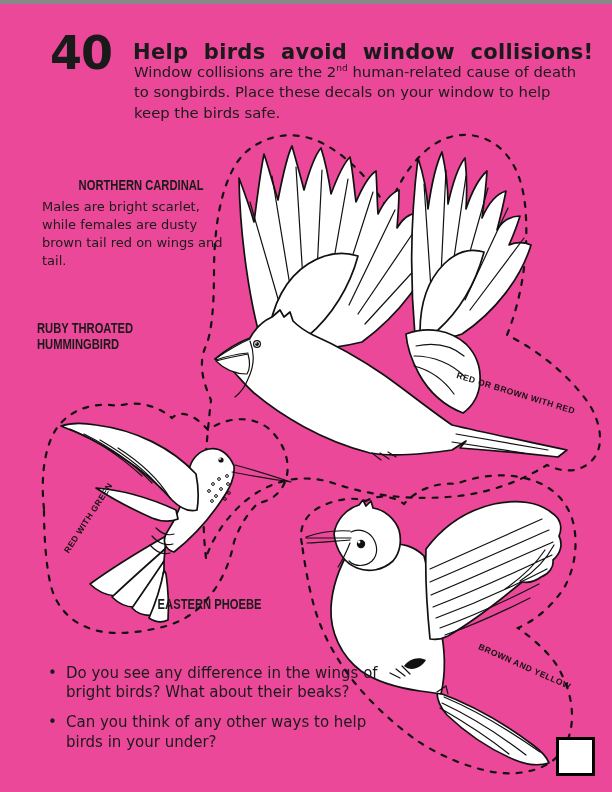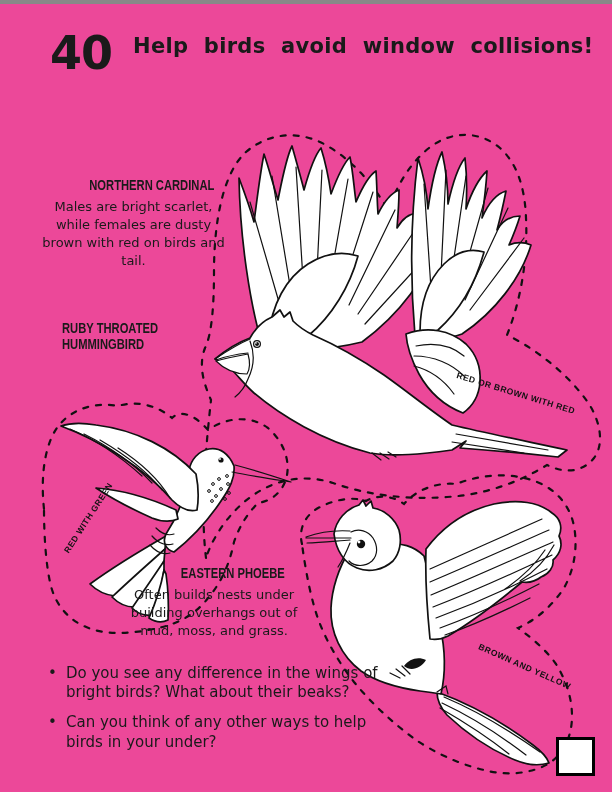--- a/index.html
+++ b/index.html
@@ -8,41 +8,41 @@
     background:#ec4899;overflow:hidden;
     font-family:"DejaVu Sans",sans-serif;color:#1a1a1a;
   }
   .abs{position:absolute;}
   
   .page-num{
     left:50px;top:22px;font-size:46px;font-weight:700;letter-spacing:-1px;
     font-family:"DejaVu Sans",sans-serif;
   }
   .title{
-    left:133px;top:30px;font-size:21px;font-weight:700;
+    left:133px;top:36px;font-size:21px;font-weight:700;
     letter-spacing:.3px;word-spacing:8px;white-space:nowrap;
   }
   .intro{
     left:134px;top:58px;width:452px;font-size:14.8px;line-height:1.38;
   }
   .intro sup{font-size:9px;vertical-align:super;}
   
   .bird-block{line-height:1.38;font-size:13px;}
   .bird-name{
     font-family:"Liberation Sans","DejaVu Sans",sans-serif;
     font-weight:700;font-size:14px;margin-bottom:3px;
     transform:scaleX(.8);white-space:nowrap;
   }
-  .align-right{text-align:center;}
+  .align-right{text-align:left;}
   .align-right .bird-name{transform-origin:100% 50%;}
   .align-left .bird-name{transform-origin:0 50%;}
   .cardinal-block{left:42px;top:172px;width:183px;}
-  .hummingbird-block{left:62px;top:316px;width:168px;}
+  .hummingbird-block{left:37px;top:316px;width:168px;}
   .hummingbird-block .bird-name{white-space:normal;width:130px;line-height:1.15;margin-bottom:5px;}
-  .phoebe-block{left:120px;top:560px;width:188px;}
+  .phoebe-block{left:120px;top:591px;width:188px;}
   
   .decal-label{
     position:absolute;font-family:"Liberation Sans","DejaVu Sans",sans-serif;
     font-weight:700;font-size:8.5px;letter-spacing:.5px;white-space:nowrap;
     color:#111;
   }
   .decal-label.cardinal{left:457px;top:366px;transform:rotate(17deg);transform-origin:0 50%;}
   .decal-label.hummingbird{left:66px;top:543px;transform:rotate(-57deg);transform-origin:0 50%;}
   .decal-label.phoebe{left:479px;top:637px;transform:rotate(24deg);transform-origin:0 50%;}
   
@@ -211,33 +211,33 @@
         M307,539 C320,539 336,537 350,536 M350,539 C346,549 342,557 338,563"></path>
       <circle class="ink" cx="361" cy="540" r="4.2"></circle>
       <circle cx="359" cy="538" r="1.4" fill="#fff"></circle>
     </g>
   </svg>
 
   <div class="abs page-num">40</div>
 
   <div class="abs title">Help birds avoid window collisions!</div>
 
+  <div class="abs intro"><span>Window collisions are the 2</span><sup>nd</sup><span> human-related cause of death to songbirds. Place these decals on your window to help keep the birds safe.</span></div>
 
   <div class="abs bird-block align-right cardinal-block">
     <div class="bird-name">NORTHERN CARDINAL</div>
-    <div>Males are bright scarlet, while females are dusty brown with red on birds and tail.</div>
+    <div>Males are bright scarlet, while females are dusty brown tail red on wings and tail.</div>
   </div>
 
   <div class="abs bird-block align-left hummingbird-block">
     <div class="bird-name">RUBY THROATED HUMMINGBIRD</div>
   </div>
 
   <div class="abs bird-block align-right phoebe-block">
     <div class="bird-name">EASTERN PHOEBE</div>
-    <div>Often builds nests under building overhangs out of mud, moss, and grass.</div>
   </div>
 
   <div class="decal-label cardinal">RED OR BROWN WITH RED</div>
   <div class="decal-label hummingbird">RED WITH GREEN</div>
   <div class="decal-label phoebe">BROWN AND YELLOW</div>
 
   <div class="abs questions">
     <div class="q-item">
       <span class="q-bullet">•</span>
       <span>Do you see any difference in the wings of bright birds? What about their beaks?</span>

